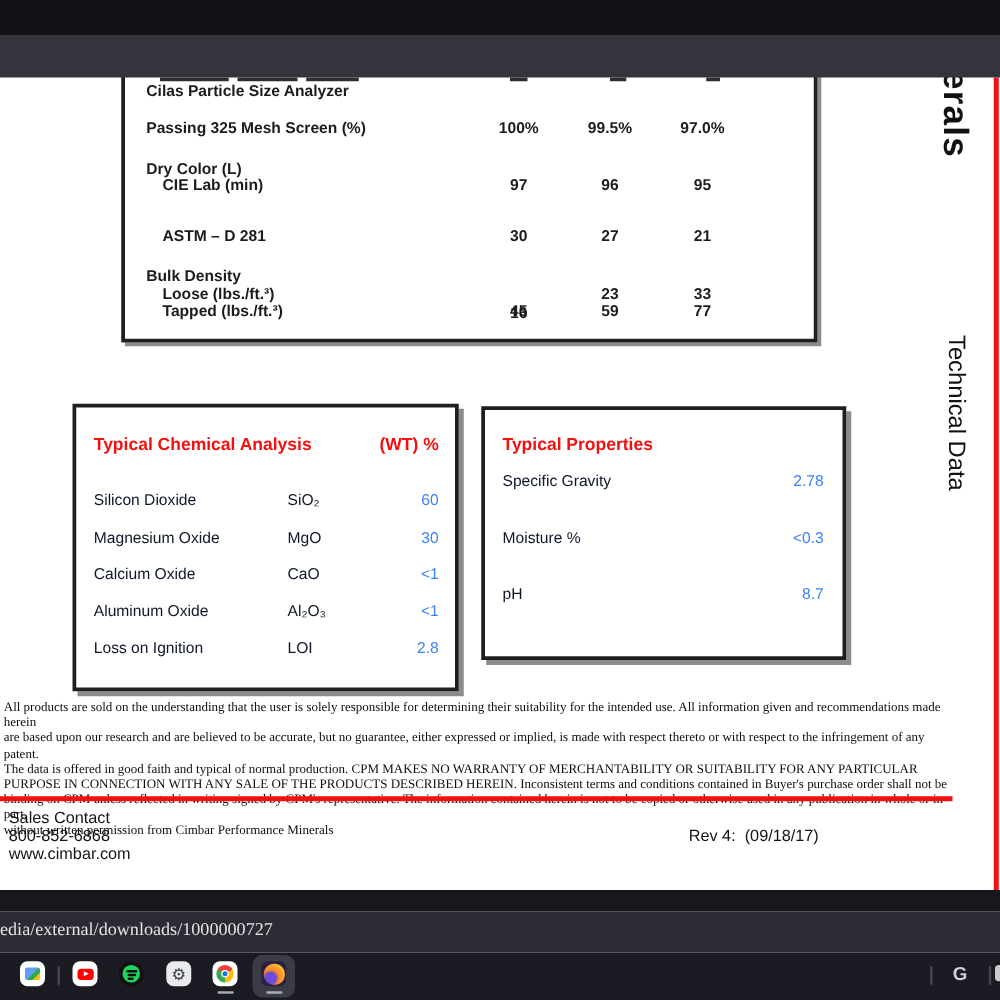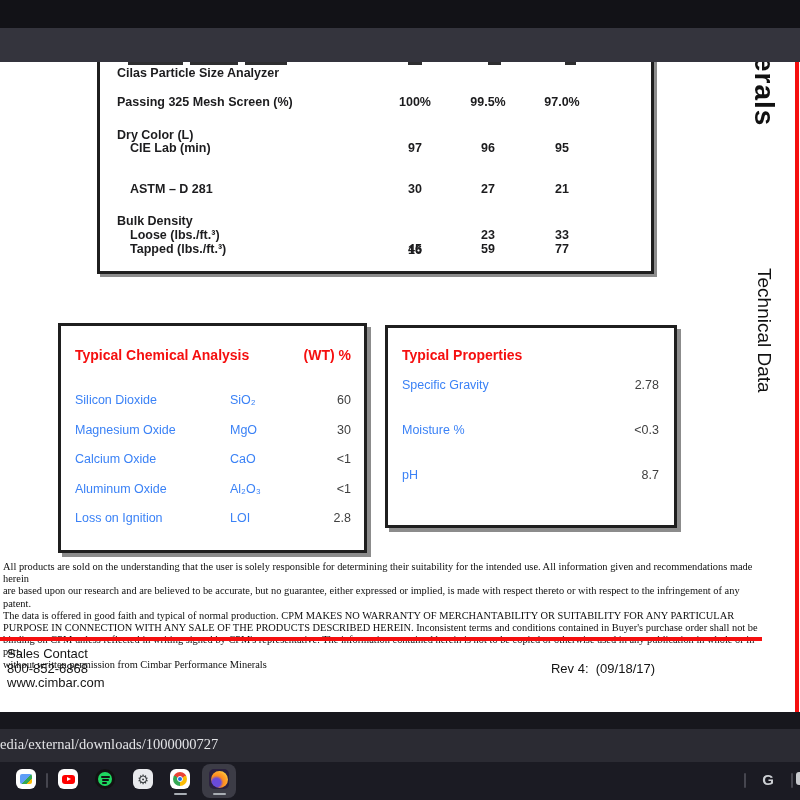--- a/index.html
+++ b/index.html
@@ -27,22 +27,22 @@
   .t-row-label.ind { left:30px; }
   .t-val { position:absolute; width:60px; text-align:center; font-size:12.5px; color:#1c1c1e; }
   .c1 { left:285px; } .c2 { left:358px; } .c3 { left:432px; }
   .remnant { position:absolute; top:15px; height:3px; background:#2e2e30; }
 
   
   .box { background:#fff; border:3px solid #1f1f1f; box-shadow:4px 4px 0 #8c8c8c; z-index:2; }
   .chem-box { left:58px; top:323px; width:309px; height:230px; }
   .prop-box { left:385px; top:325px; width:292px; height:203px; }
   .box-title { position:absolute; font-size:14px; font-weight:bold; color:#f50f0f; white-space:nowrap; }
-  .box-cell { position:absolute; font-size:12.5px; color:#3b82f6; white-space:nowrap; }
-  .box-val { position:absolute; width:64px; text-align:right; font-size:12.5px; color:#404040; }
+  .box-cell { position:absolute; font-size:12.5px; color:#0f172a; white-space:nowrap; }
+  .box-val { position:absolute; width:64px; text-align:right; font-size:12.5px; color:#3b82f6; }
 
   
   .disclaimer { left:3px; top:561px; width:760px; z-index:2;
     font-family:"Liberation Serif", serif; font-size:10.4px; line-height:12.2px; color:#0e0e0e; }
   .red-hline { left:0; top:637px; width:762px; height:4px; background:#f50f0f; z-index:2; }
   .foot-line { position:absolute; font-size:13px; color:#141414; white-space:pre; z-index:2; }
   .foot-right { left:505px; width:196px; text-align:center; }
 
   
   .win-edge { left:0; top:712px; width:800px; height:17px; background:#17171d; z-index:10; }

